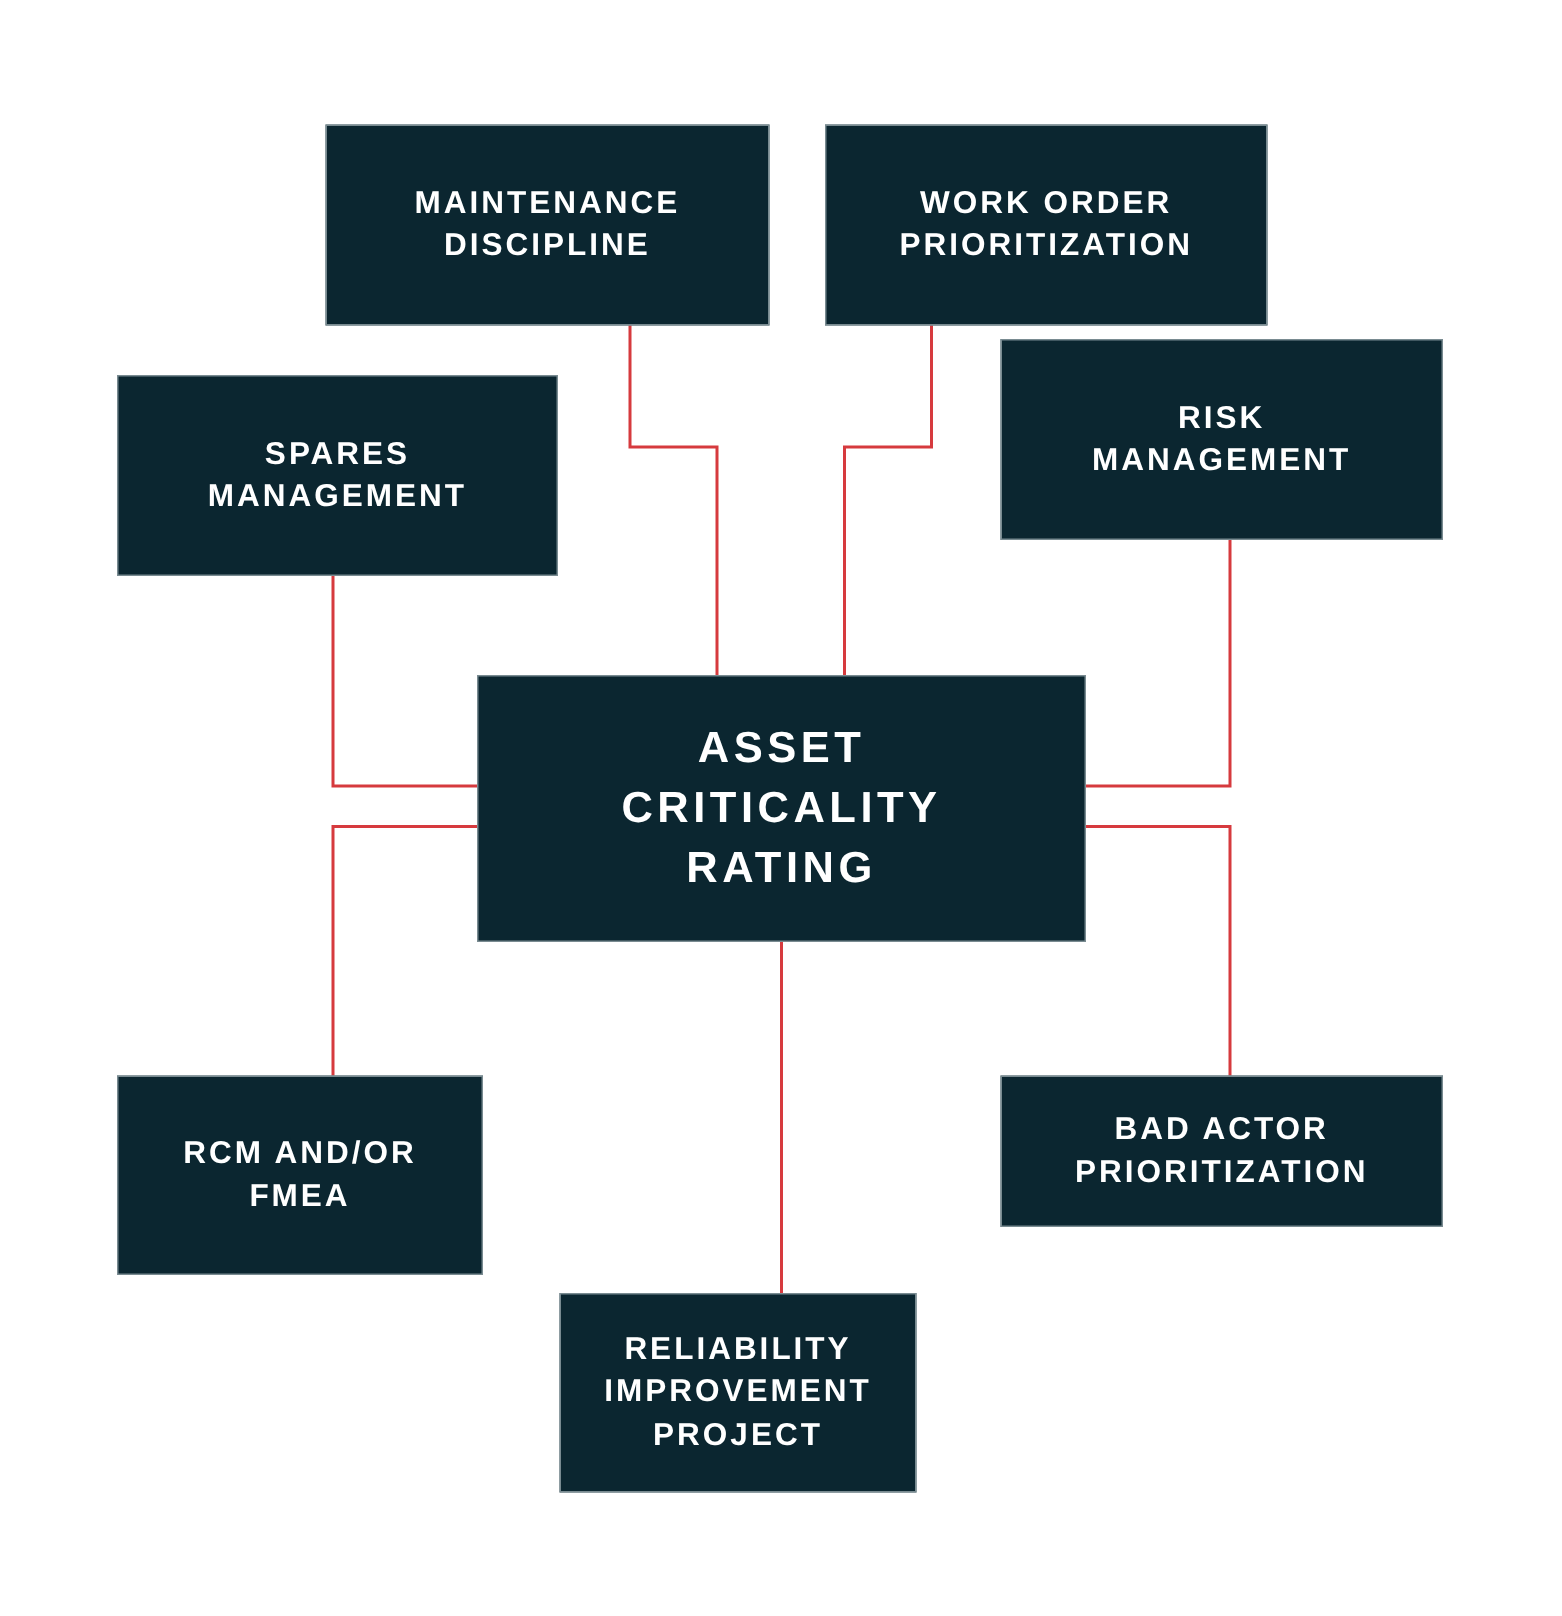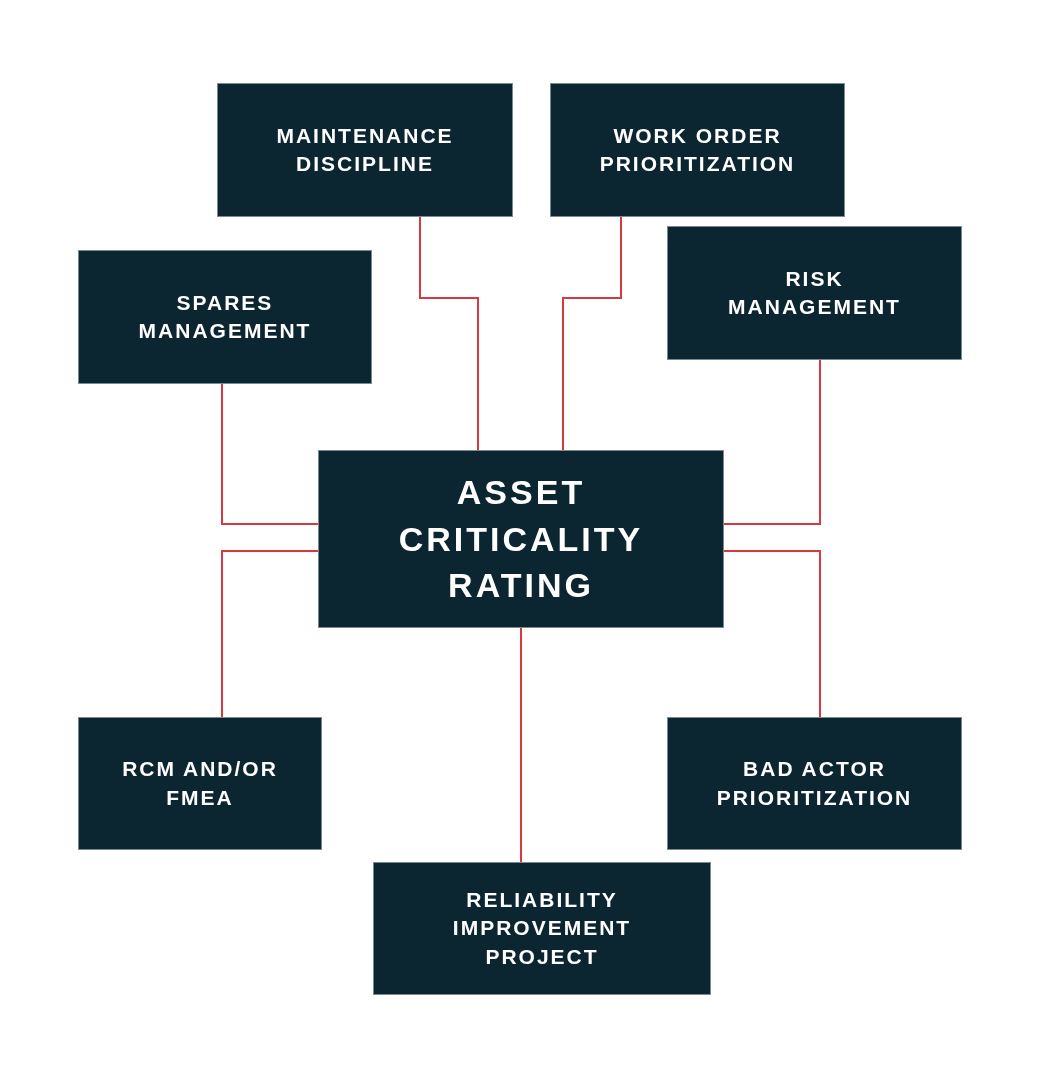--- a/index.html
+++ b/index.html
@@ -39,21 +39,21 @@
     color: var(--node-text);
     font-weight: 700;
     font-size: 21px;
     line-height: 1.34;
     letter-spacing: 2px;
     white-space: pre-line;
     text-align: center;
     padding: 0 10px;
   }
   .node-large .node-label {
-    font-size: 34px;
+    font-size: 29px;
     line-height: 1.38;
     letter-spacing: 3px;
   }
 </style>
 </head>
 <body>
 
 <div class="stage">
 
   <svg class="connector-layer" xmlns="http://www.w3.org/2000/svg" viewBox="0 0 1041 1077">
@@ -90,24 +90,24 @@
     <span class="node-label">ASSET
 CRITICALITY
 RATING</span>
   </div>
 
   <div class="node" style="left: 78px; top: 717px; width: 244px; height: 133px;">
     <span class="node-label">RCM AND/OR
 FMEA</span>
   </div>
 
-  <div class="node" style="left: 667px; top: 717px; width: 295px; height: 133px;">
+  <div class="node" style="left: 667px; top: 717px; width: 295px; height: 101px;">
     <span class="node-label">BAD ACTOR
 PRIORITIZATION</span>
   </div>
 
-  <div class="node" style="left: 373px; top: 862px; width: 338px; height: 133px;">
+  <div class="node" style="left: 373px; top: 862px; width: 238px; height: 133px;">
     <span class="node-label">RELIABILITY
 IMPROVEMENT
 PROJECT</span>
   </div>
 
 </div>
 
 </body></html>

